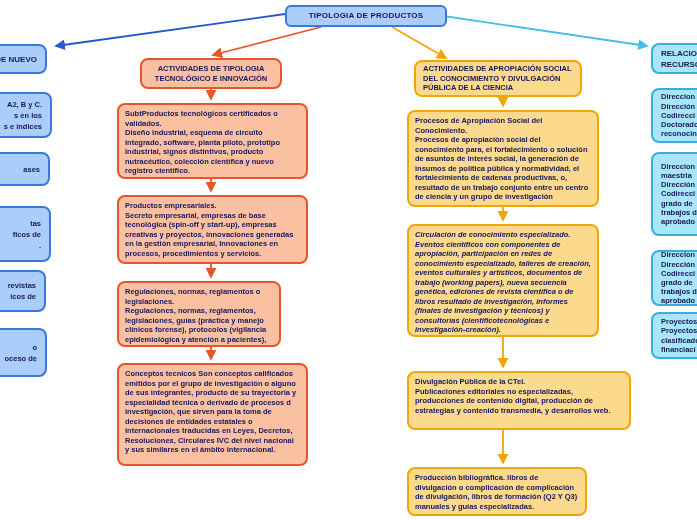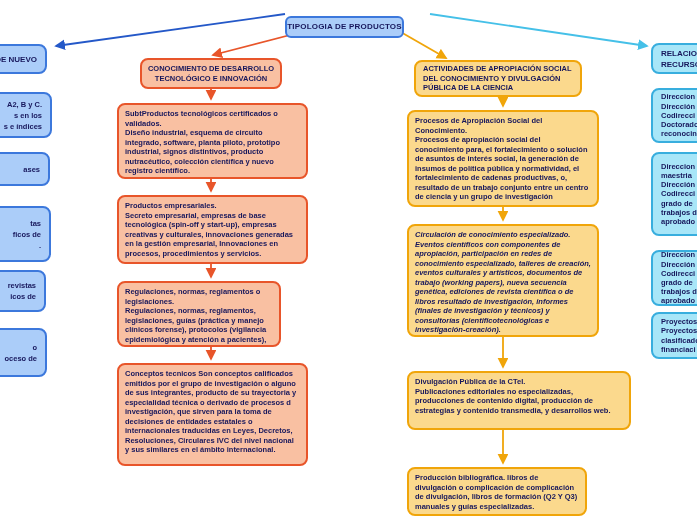--- a/index.html
+++ b/index.html
@@ -55,40 +55,40 @@
     <line x1="211" y1="179" x2="211" y2="191" stroke-width="1.8" style="stroke:var(--arrow_red)" marker-end="url(#ah-red)"></line>
     <line x1="211" y1="264" x2="211" y2="277" stroke-width="1.8" style="stroke:var(--arrow_red)" marker-end="url(#ah-red)"></line>
     <line x1="211" y1="347" x2="211" y2="359" stroke-width="1.8" style="stroke:var(--arrow_red)" marker-end="url(#ah-red)"></line>
 
     <line x1="503" y1="97" x2="503" y2="106" stroke-width="1.8" style="stroke:var(--arrow_orange)" marker-end="url(#ah-orange)"></line>
     <line x1="503" y1="207" x2="503" y2="220" stroke-width="1.8" style="stroke:var(--arrow_orange)" marker-end="url(#ah-orange)"></line>
     <line x1="503" y1="337" x2="503" y2="367" stroke-width="1.8" style="stroke:var(--arrow_orange)" marker-end="url(#ah-orange)"></line>
     <line x1="503" y1="430" x2="503" y2="463" stroke-width="1.8" style="stroke:var(--arrow_orange)" marker-end="url(#ah-orange)"></line>
   </svg>
 
-  <div class="node root" style="left:285px;top:16px;width:119px;height:22px;">TIPOLOGIA DE PRODUCTOS</div>
+  <div class="node root" style="left:285px;top:5px;width:162px;height:22px;">TIPOLOGIA DE PRODUCTOS</div>
 
   <div class="node blue frag-r" style="left:-83px;top:44px;width:130px;height:30px;font-size:8px;">DE NUEVO</div>
   <div class="node blue frag-r" style="left:-78px;top:92px;width:130px;height:46px;">A2, B y C.
 s en los
 s e índices</div>
   <div class="node blue frag-r" style="left:-80px;top:152px;width:130px;height:34px;">ases</div>
   <div class="node blue frag-r" style="left:-79px;top:206px;width:130px;height:56px;">tas
 ficos de
 .</div>
   <div class="node blue frag-r" style="left:-84px;top:270px;width:130px;height:42px;">revistas
 icos de</div>
   <div class="node blue frag-r" style="left:-83px;top:328px;width:130px;height:49px;">o
 oceso de</div>
 
-  <div class="node salmon titlebox" style="left:140px;top:58px;width:142px;height:31px;">CONOCIMIENTO DE DESARROLLO TECNOLÓGICO E INNOVACIÓN</div>
+  <div class="node salmon titlebox" style="left:140px;top:58px;width:142px;height:31px;">ACTIVIDADES DE TIPOLOGIA TECNOLÓGICO E INNOVACIÓN</div>
   <div class="node salmon body" style="left:117px;top:103px;width:191px;height:76px;">SubtProductos tecnológicos certificados o validados.
 Diseño industrial, esquema de circuito integrado, software, planta piloto, prototipo industrial, signos distintivos, producto nutracéutico, colección científica y nuevo registro científico.</div>
   <div class="node salmon body" style="left:117px;top:195px;width:191px;height:69px;">Productos empresariales.
-Secreto empresarial, empresas de base tecnológica (spin-off y start-up), empresas creativas y culturales, innovaciones generadas en la gestión empresarial, Innovaciones en procesos, procedimientos y servicios.</div>
+Secreto empresarial, empresas de base tecnológica (spin-off y start-up), empresas creativas y proyectos, innovaciones generadas en la gestión empresarial, Innovaciones en procesos, procedimientos y servicios.</div>
   <div class="node salmon body" style="left:117px;top:281px;width:164px;height:66px;">Regulaciones, normas, reglamentos o legislaciones.
 Regulaciones, normas, reglamentos, legislaciones, guías (práctica y manejo clínicos forense), protocolos (vigilancia epidemiológica y atención a pacientes), actos legislativos y proyectos de ley</div>
   <div class="node salmon body" style="left:117px;top:363px;width:191px;height:103px;">Conceptos tecnicos Son conceptos calificados emitidos por el grupo de investigación o alguno de sus integrantes, producto de su trayectoria y especialidad técnica o derivado de procesos d investigación, que sirven para la toma de decisiones de entidades estatales o internacionales traducidas en Leyes, Decretos, Resoluciones, Circulares IVC del nivel nacional y sus similares en el ámbito internacional.</div>
 
   <div class="node yellow body" style="left:407px;top:110px;width:192px;height:97px;">Procesos de Apropiación Social del Conocimiento.
 Procesos de apropiación social del conocimiento para, el fortalecimiento o solución de asuntos de interés social, la generación de insumos de política pública y normatividad, el fortalecimiento de cadenas productivas, o, resultado de un trabajo conjunto entre un centro de ciencia y un grupo de investigación</div>
   <div class="node yellow titleleft" style="left:414px;top:60px;width:168px;height:37px;">ACTIVIDADES DE APROPIACIÓN SOCIAL DEL CONOCIMIENTO Y DIVULGACIÓN PÚBLICA DE LA CIENCIA</div>
   <div class="node yellow body" style="left:407px;top:224px;width:192px;height:113px;font-style:italic;">Circulación de conocimiento especializado.
 Eventos científicos con componentes de apropiación, participación en redes de conocimiento especializado, talleres de creación, eventos culturales y artísticos, documentos de trabajo (working papers), nueva secuencia genética, ediciones de revista científica o de libros resultado de investigación, informes (finales de investigación y técnicos) y consultorías (cientificotecnológicas e investigación-creación).</div>
   <div class="node yellow body" style="left:407px;top:371px;width:224px;height:59px;">Divulgación Pública de la CTeI.

